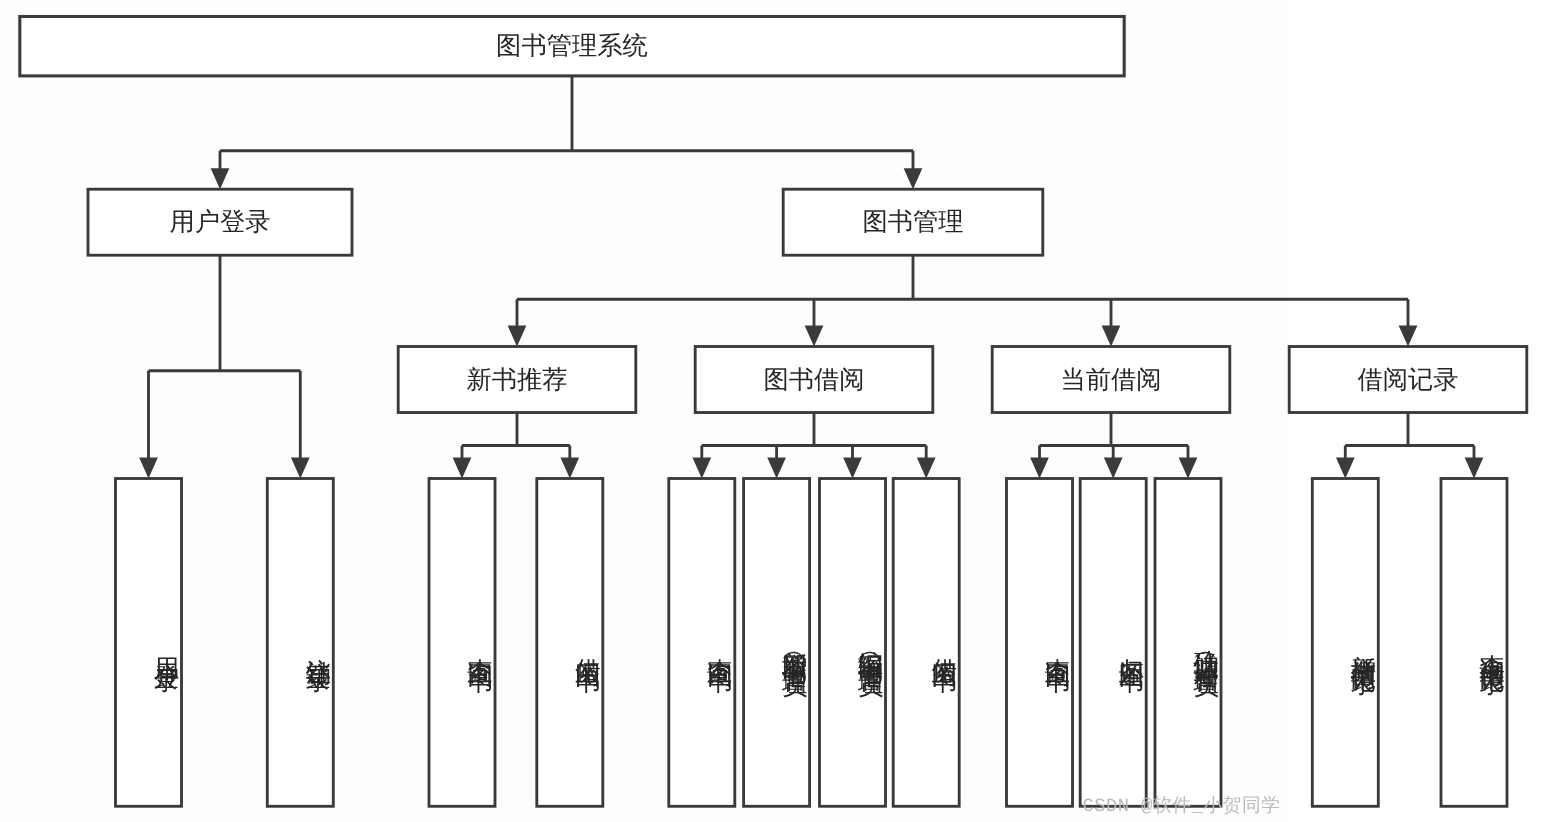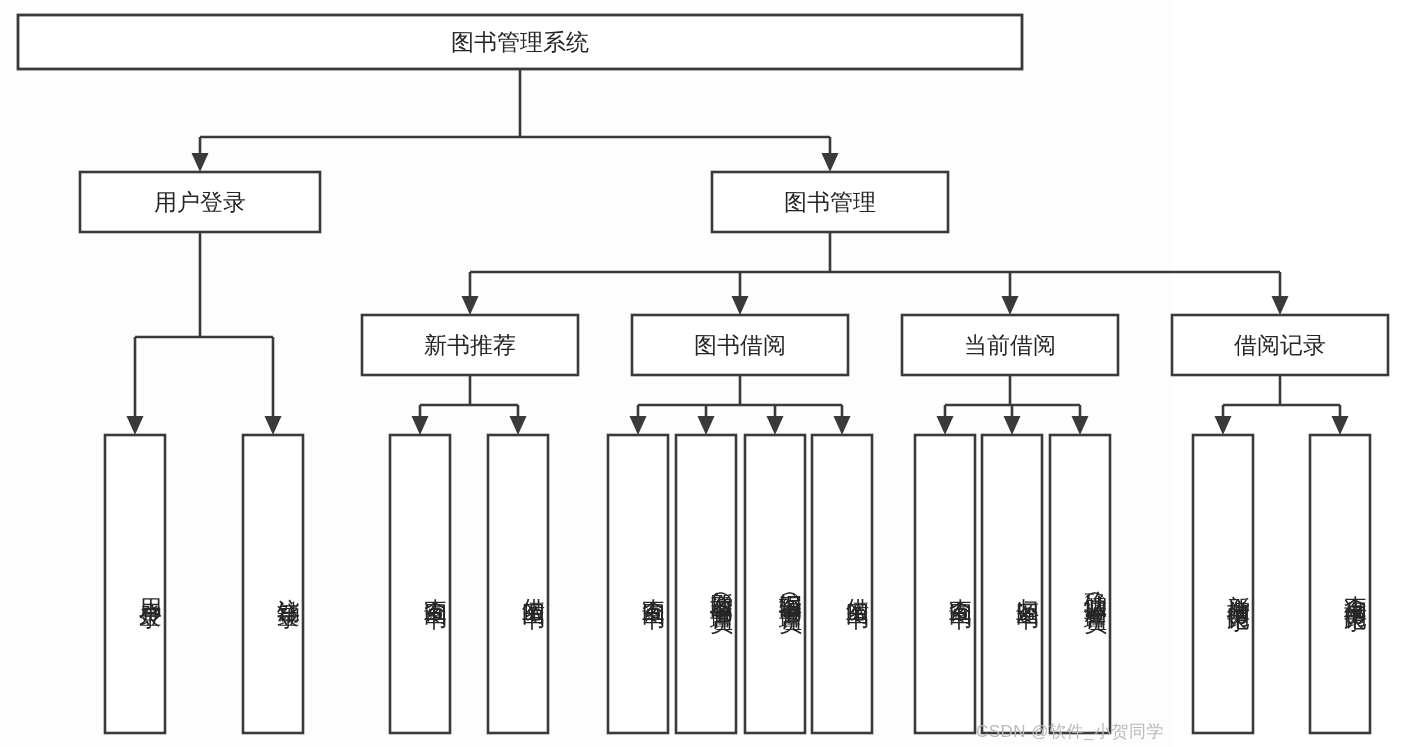--- a/index.html
+++ b/index.html
@@ -61,21 +61,21 @@
     line-height: 1.22;
     color: #262626;
     letter-spacing: 3px;
     pointer-events: none;
     white-space: nowrap;
   }
   .watermark {
     position: absolute;
     right: 8px;
     bottom: 4px;
-    font-family: Liberation Sans, sans-serif;
+    font-family: Liberation Mono, monospace;
     font-size: 17px;
     color: #b9b9b9;
     letter-spacing: 0.5px;
     user-select: none;
   }
 </style>
 </head>
 <body>
 
 <div id="diagram-root">

